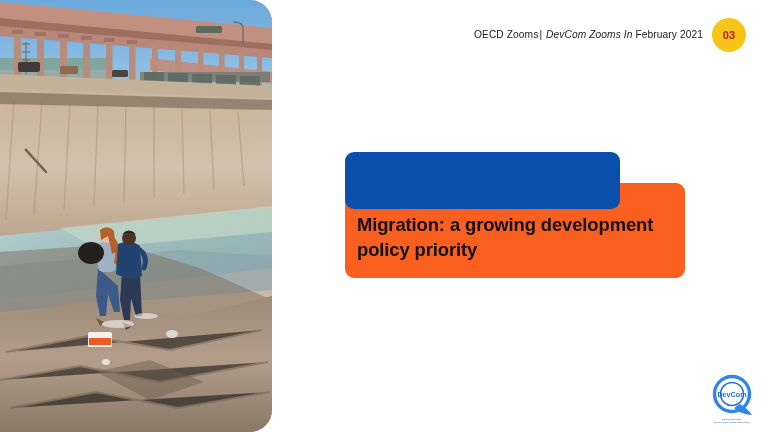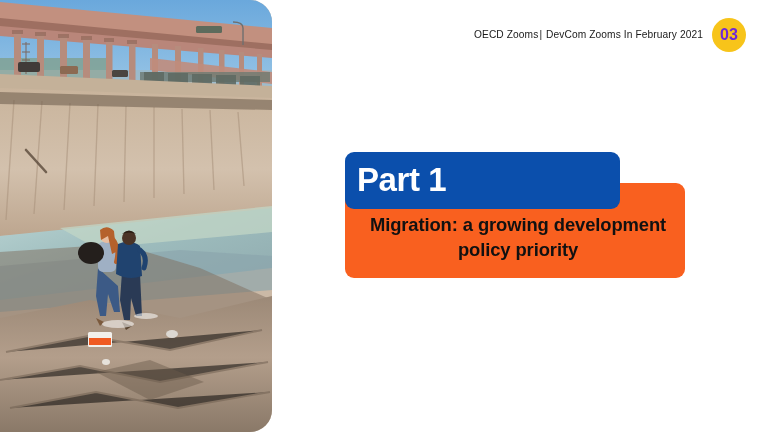--- a/index.html
+++ b/index.html
@@ -41,33 +41,33 @@
     align-items: center;
     gap: 9px;
   }
   #header-text {
     font-size: 10.2px;
     color: #1a1a1a;
     letter-spacing: .1px;
     white-space: nowrap;
     line-height: 1;
   }
-  #header-text .italic { }
+  #header-text .italic { font-style: italic; }
   #header-text .sep { padding: 0 1px; }
   #page-badge {
     width: 34px;
     height: 34px;
     border-radius: 50%;
     background: #f7c41a;
     display: flex;
     align-items: center;
     justify-content: center;
-    font-size: 16px;
+    font-size: 11px;
     font-weight: bold;
-    color: #6d28d9;
+    color: #b91c1c;
     letter-spacing: .2px;
     text-align: center;
   }
 
   
   #orange-block {
     position: absolute;
     left: 345px;
     top: 183px;
     width: 340px;
@@ -78,21 +78,20 @@
   #orange-text {
     position: absolute;
     left: 357px;
     top: 213px;
     width: 322px;
     font-size: 18.4px;
     font-weight: bold;
     line-height: 1.34;
     color: #111111;
     letter-spacing: -.1px;
-    text-align: center;
   }
   #blue-block {
     position: absolute;
     left: 345px;
     top: 152px;
     width: 275px;
     height: 57px;
     background: #0b4fac;
     border-radius: 9px;
   }
@@ -288,16 +287,27 @@
       <span>OECD Zooms</span><span class="sep">|</span>
       <span class="italic">DevCom Zooms In</span>
       <span>February 2021</span>
     </div>
     <div id="page-badge">03</div>
   </div>
 
   <div id="orange-block"></div>
   <div id="orange-text">Migration: a growing development policy priority</div>
   <div id="blue-block"></div>
-  <div id="blue-text">Part 1</div>
-
+
+  <div id="logo">
+    <svg width="56" height="46" viewBox="0 0 56 46">
+      <circle cx="28" cy="20" r="17.5" fill="none" stroke="#2f86e8" stroke-width="3.4"></circle>
+      <path d="M36 30 q8 5 12 11 q-12 -1 -18 -7 z" fill="#2f86e8"></path>
+      <circle cx="28" cy="20" r="11.5" fill="none" stroke="#1f6fd0" stroke-width="1.5"></circle>
+      <text x="28" y="22.5" text-anchor="middle" font-family="'Liberation Sans', sans-serif" font-size="7.2" font-weight="bold" fill="#1f6fd0">DevCom</text>
+    </svg>
+    <div id="logo-caption">
+      <div>DEVELOPMENT</div>
+      <div>COMMUNICATION NETWORK</div>
+    </div>
+  </div>
 
 </div>
 
 </body></html>

